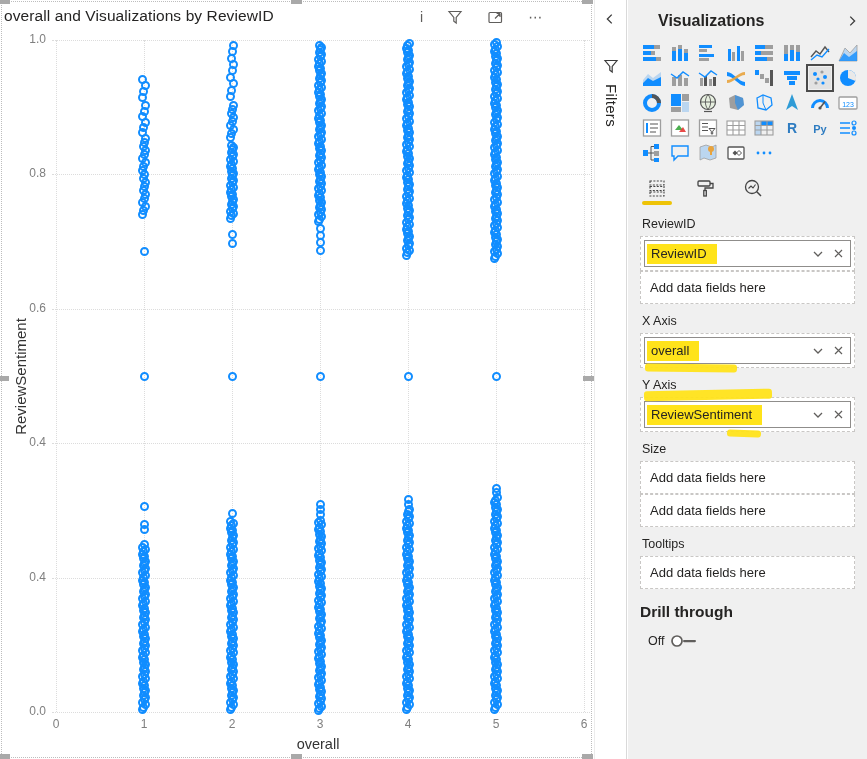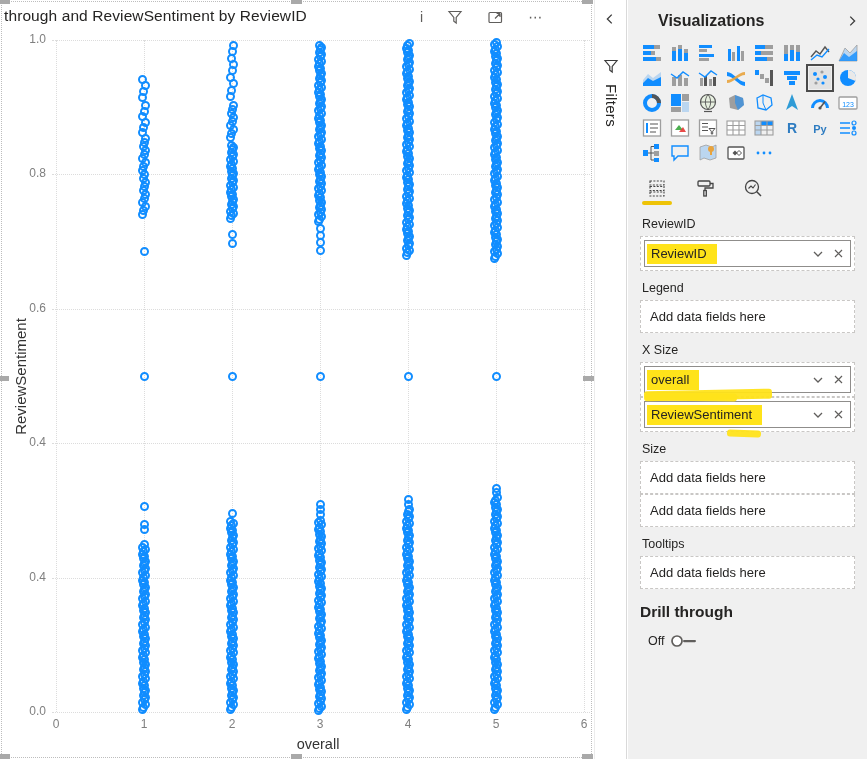--- a/index.html
+++ b/index.html
@@ -68,21 +68,21 @@
   .toggle-row{display:flex;align-items:center;gap:6px;margin-top:12px;margin-left:8px;}
   .toggle-label{font-size:12.5px;color:#252423;}
   svg{display:block;}
 </style>
 </head>
 <body>
 
 <div class="app">
 
   <div class="visual">
-    <div class="visual-title">through and ReviewSentiment by ReviewID</div>
+    <div class="visual-title">overall and Visualizations by ReviewID</div>
 
     <div class="visual-actions">
       <span class="txt-icon">i</span>
       <span>
         <svg width="16" height="16" viewBox="0 0 16 16">
             <path d="M2,2.5 h12 l-4.8,6 v5.5 l-2.4,-1.8 v-3.7 Z" fill="none" stroke="#605E5C" stroke-width="1.2"></path>
           </svg>
       </span>
       <span>
         <svg width="17" height="16" viewBox="0 0 17 16">
@@ -1240,40 +1240,40 @@
                 <path d="M2,4 L6,8 L10,4" fill="none" stroke="#605E5C" stroke-width="1.3"></path>
               </svg>
             </span>
             <span class="well-icon">
               <svg width="11" height="11" viewBox="0 0 11 11">
                 <path d="M2,2 L9,9 M9,2 L2,9" stroke="#605E5C" stroke-width="1.2"></path>
               </svg>
             </span>
           </div>
         </div>
-        <div class="well-label">Legend</div>
         <div class="well-empty">Add data fields here</div>
-        <div class="well-label">X Size</div>
+        <div class="well-label">X Axis</div>
         <div class="well-outer">
           <div class="well-inner">
             <span class="fname hl">overall</span>
             <span class="spacer"></span>
             <span class="well-icon">
               <svg width="12" height="12" viewBox="0 0 12 12">
                 <path d="M2,4 L6,8 L10,4" fill="none" stroke="#605E5C" stroke-width="1.3"></path>
               </svg>
             </span>
             <span class="well-icon">
               <svg width="11" height="11" viewBox="0 0 11 11">
                 <path d="M2,2 L9,9 M9,2 L2,9" stroke="#605E5C" stroke-width="1.2"></path>
               </svg>
             </span>
           </div>
           <div class="smudge" style="left:4px;bottom:-5px;width:92px;height:8px;transform:rotate(.6deg)"></div>
         </div>
+        <div class="well-label">Y Axis</div>
         <div class="well-outer">
           <div class="well-inner">
             <span class="fname hl">ReviewSentiment</span>
             <span class="spacer"></span>
             <span class="well-icon">
               <svg width="12" height="12" viewBox="0 0 12 12">
                 <path d="M2,4 L6,8 L10,4" fill="none" stroke="#605E5C" stroke-width="1.3"></path>
               </svg>
             </span>
             <span class="well-icon">

